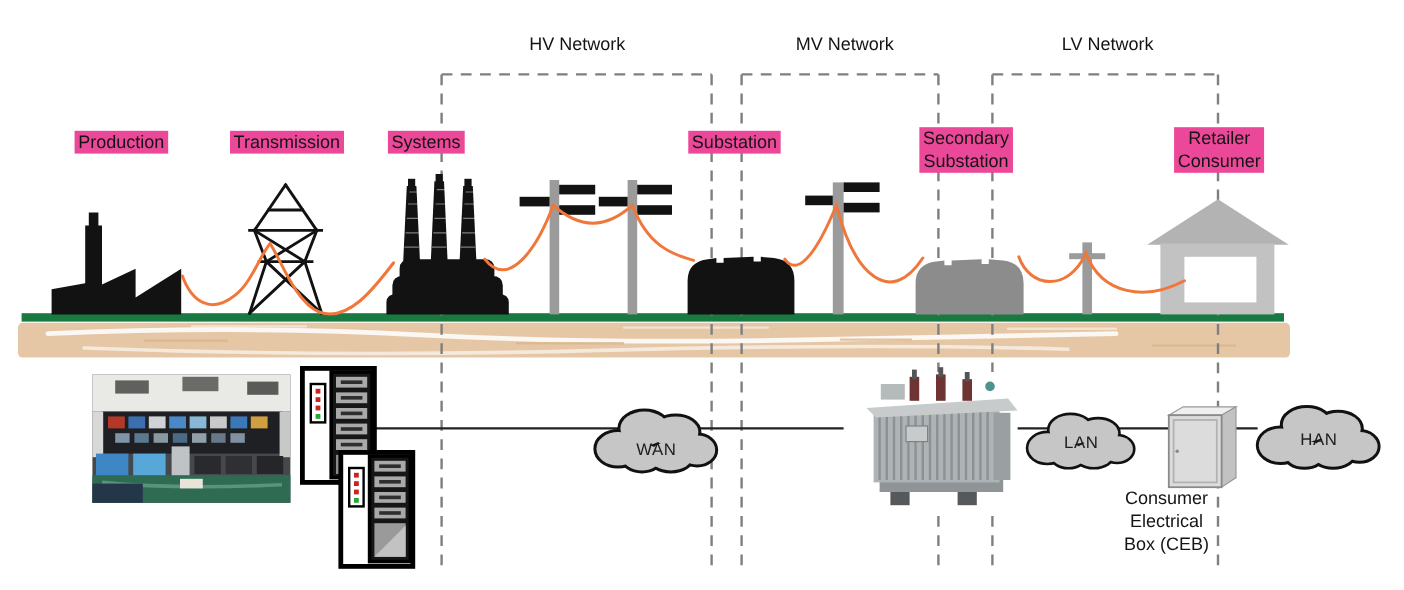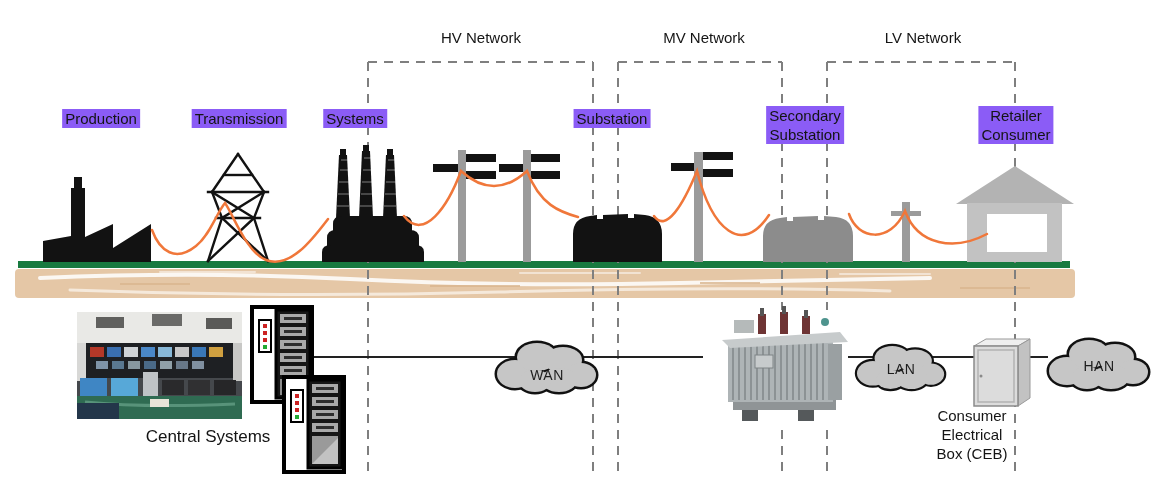--- a/index.html
+++ b/index.html
@@ -2,21 +2,21 @@
 <html style="--wire-orange: #F0773A; --ground-green: #187A40; --soil-tan: #E5C7A6; --cloud-gray: #C6C6C6; --dash-gray: #7F7F7F;"><head>
 <meta charset="utf-8">
 <style>
   html,body{margin:0;padding:0;background:#fff;}
   #stage{position:relative;width:1170px;height:476px;background:#fff;overflow:hidden;
          font-family:"Liberation Sans",sans-serif;}
   #scene{position:absolute;left:0;top:0;}
   .lbl{position:absolute;transform:translateX(-50%);font:15px/19px "Liberation Sans",sans-serif;
        color:#141414;text-align:center;white-space:nowrap;}
   .lbl span{display:block;}
-  .stage-lbl{background:#8b5cf6;padding:0 3px;}
+  .stage-lbl{background:#ec4899;padding:0 3px;}
   .net-lbl{font-size:15px;}
   .cloud-lbl{transform:translate(-50%,-50%);font-size:14px;letter-spacing:.5px;color:#1d1d1d;}
   .cap-lbl{font-size:15px;}
   .cs-lbl{font-size:17px;}
   
   .dash{stroke:var(--dash-gray);stroke-width:2;stroke-dasharray:9 7;fill:none;}
   .soil{fill:var(--soil-tan);}
   .gline{fill:var(--ground-green);}
   .wire{stroke:var(--wire-orange);stroke-width:2.5;fill:none;stroke-linecap:round;}
   .blk{fill:#121212;}
@@ -300,20 +300,19 @@
 </div>
 <div class="lbl stage-lbl" style="left:1016px;top:106px">
   <span>Retailer</span>
   <span>Consumer</span>
 </div>
 
 <div class="lbl cloud-lbl" style="left:547px;top:375px">WAN</div>
 <div class="lbl cloud-lbl" style="left:901px;top:369px">LAN</div>
 <div class="lbl cloud-lbl" style="left:1099px;top:366px">HAN</div>
 
-<div class="lbl cap-lbl cs-lbl" style="left:208px;top:427px">Central Systems</div>
 <div class="lbl cap-lbl" style="left:972px;top:406px">
   <span>Consumer</span>
   <span>Electrical</span>
   <span>Box (CEB)</span>
 </div>
 
 </div>
 
 </body></html>

